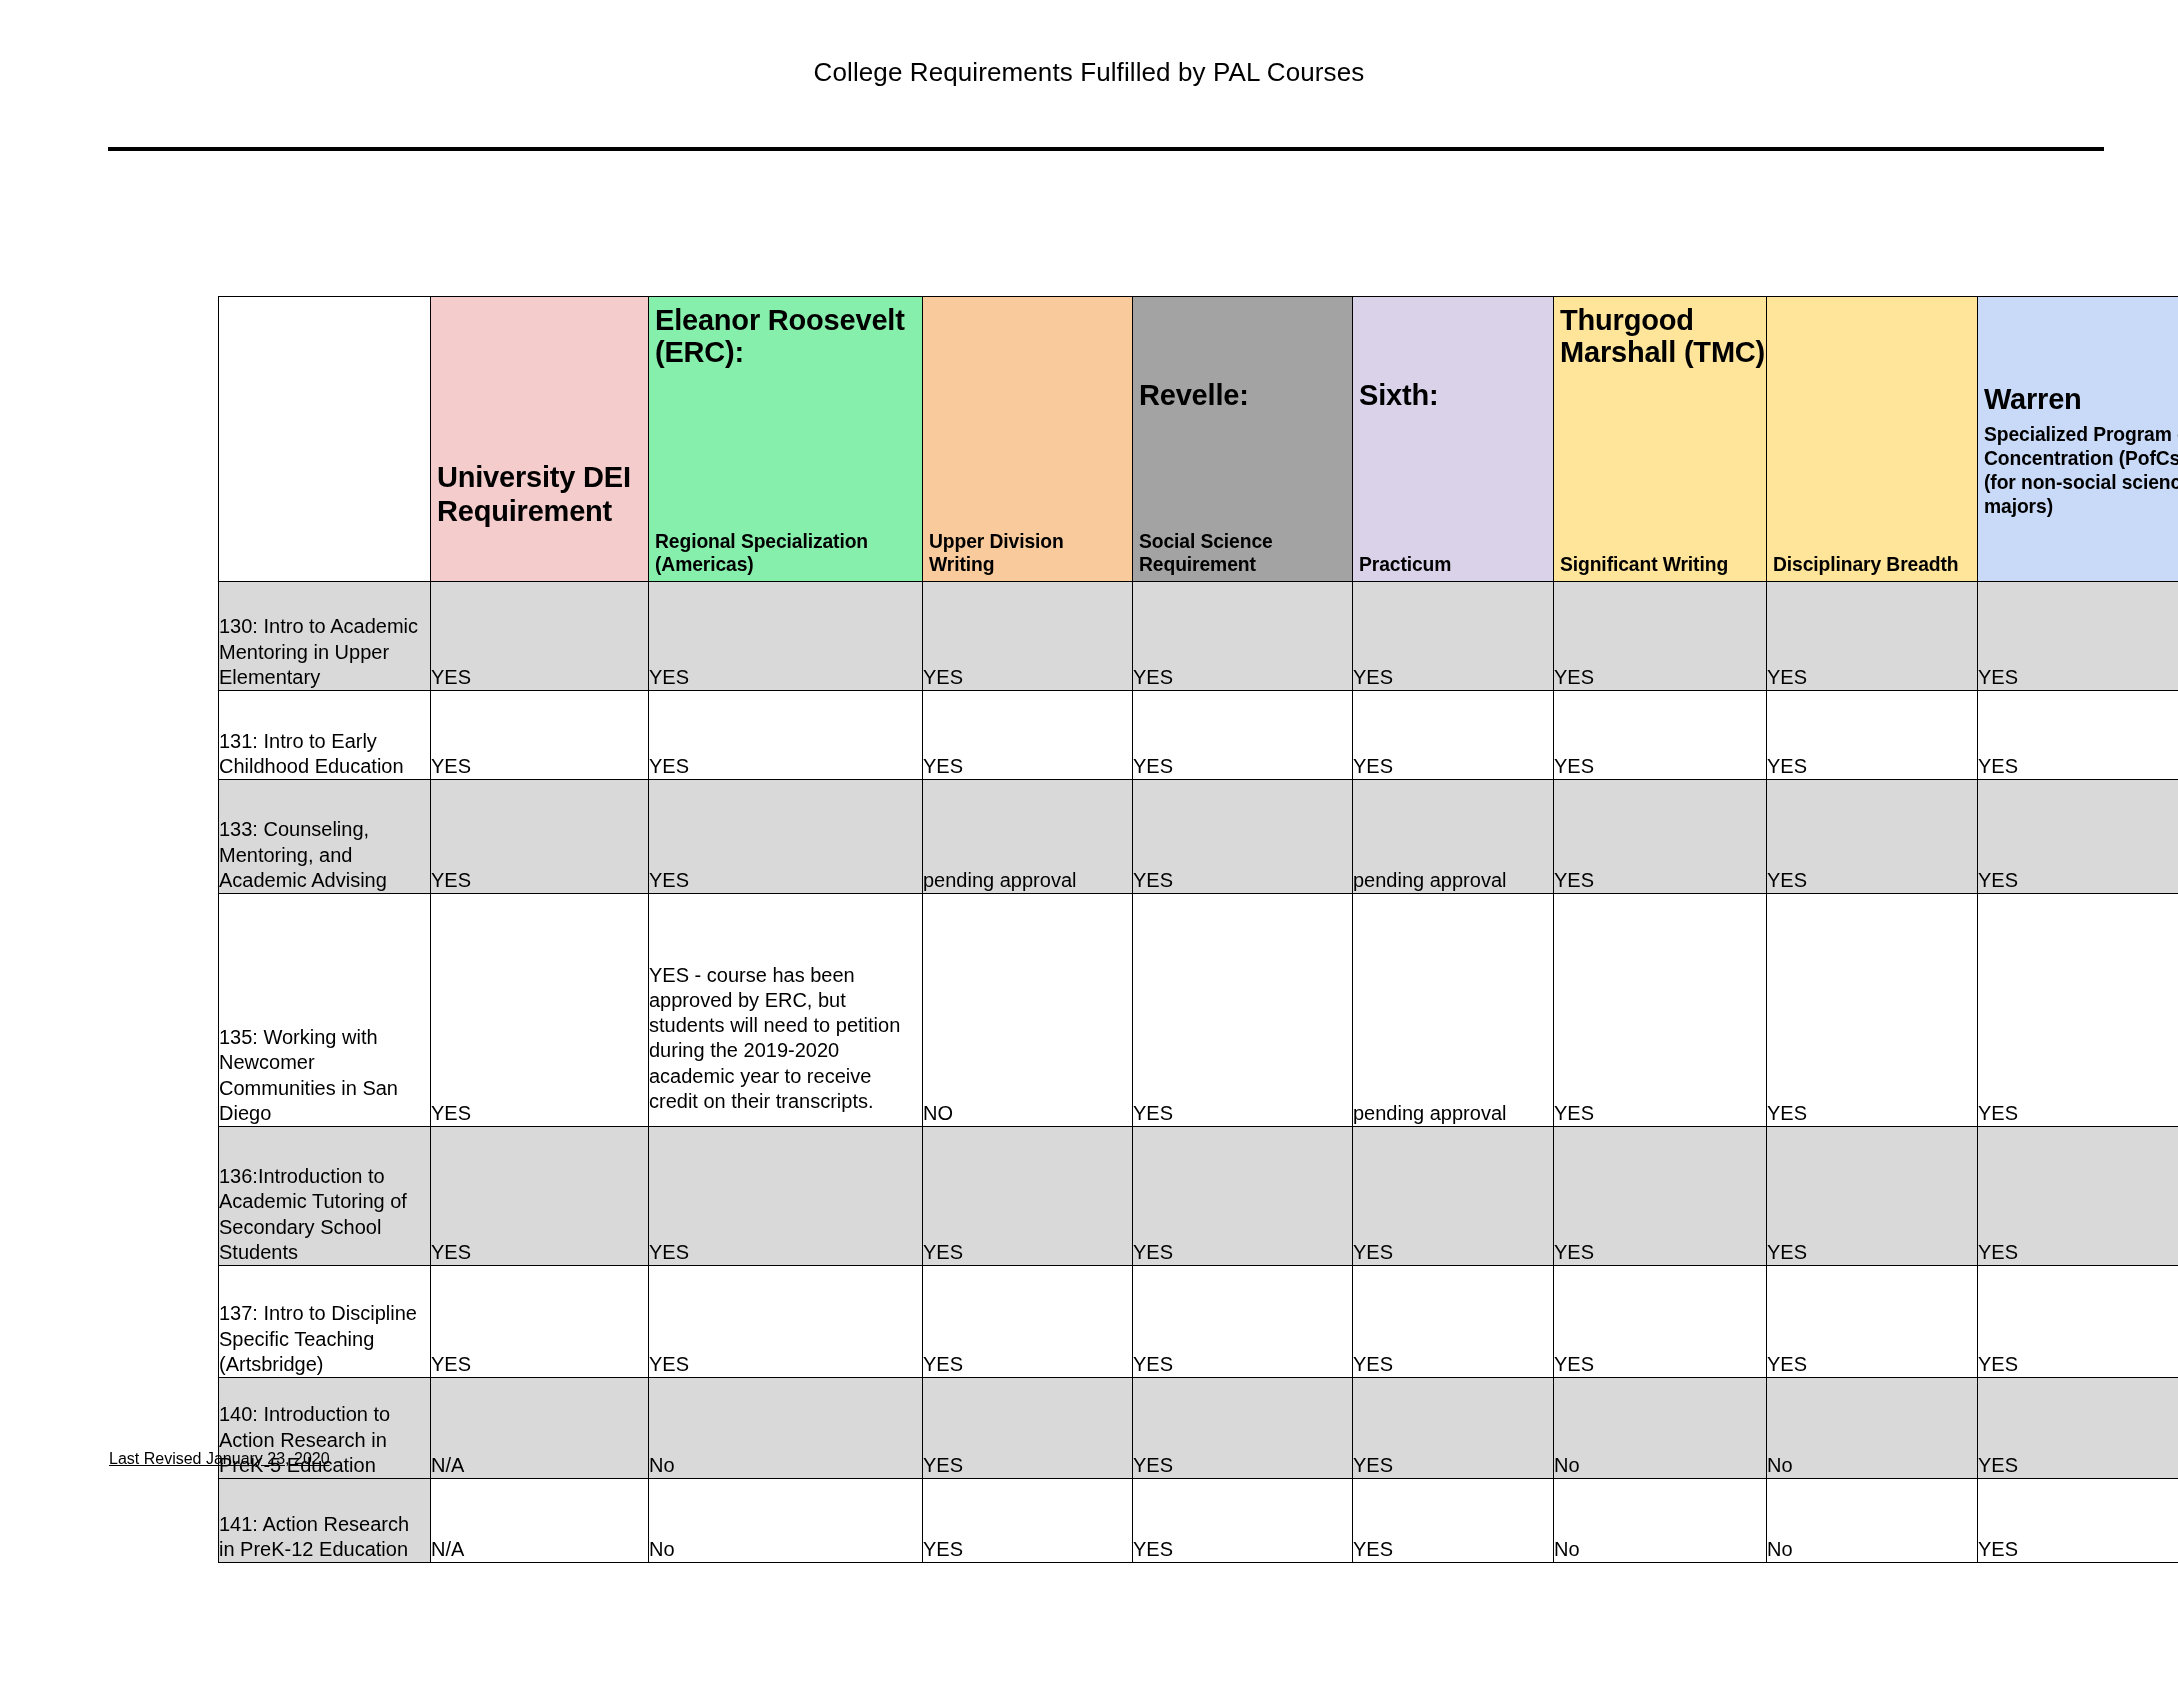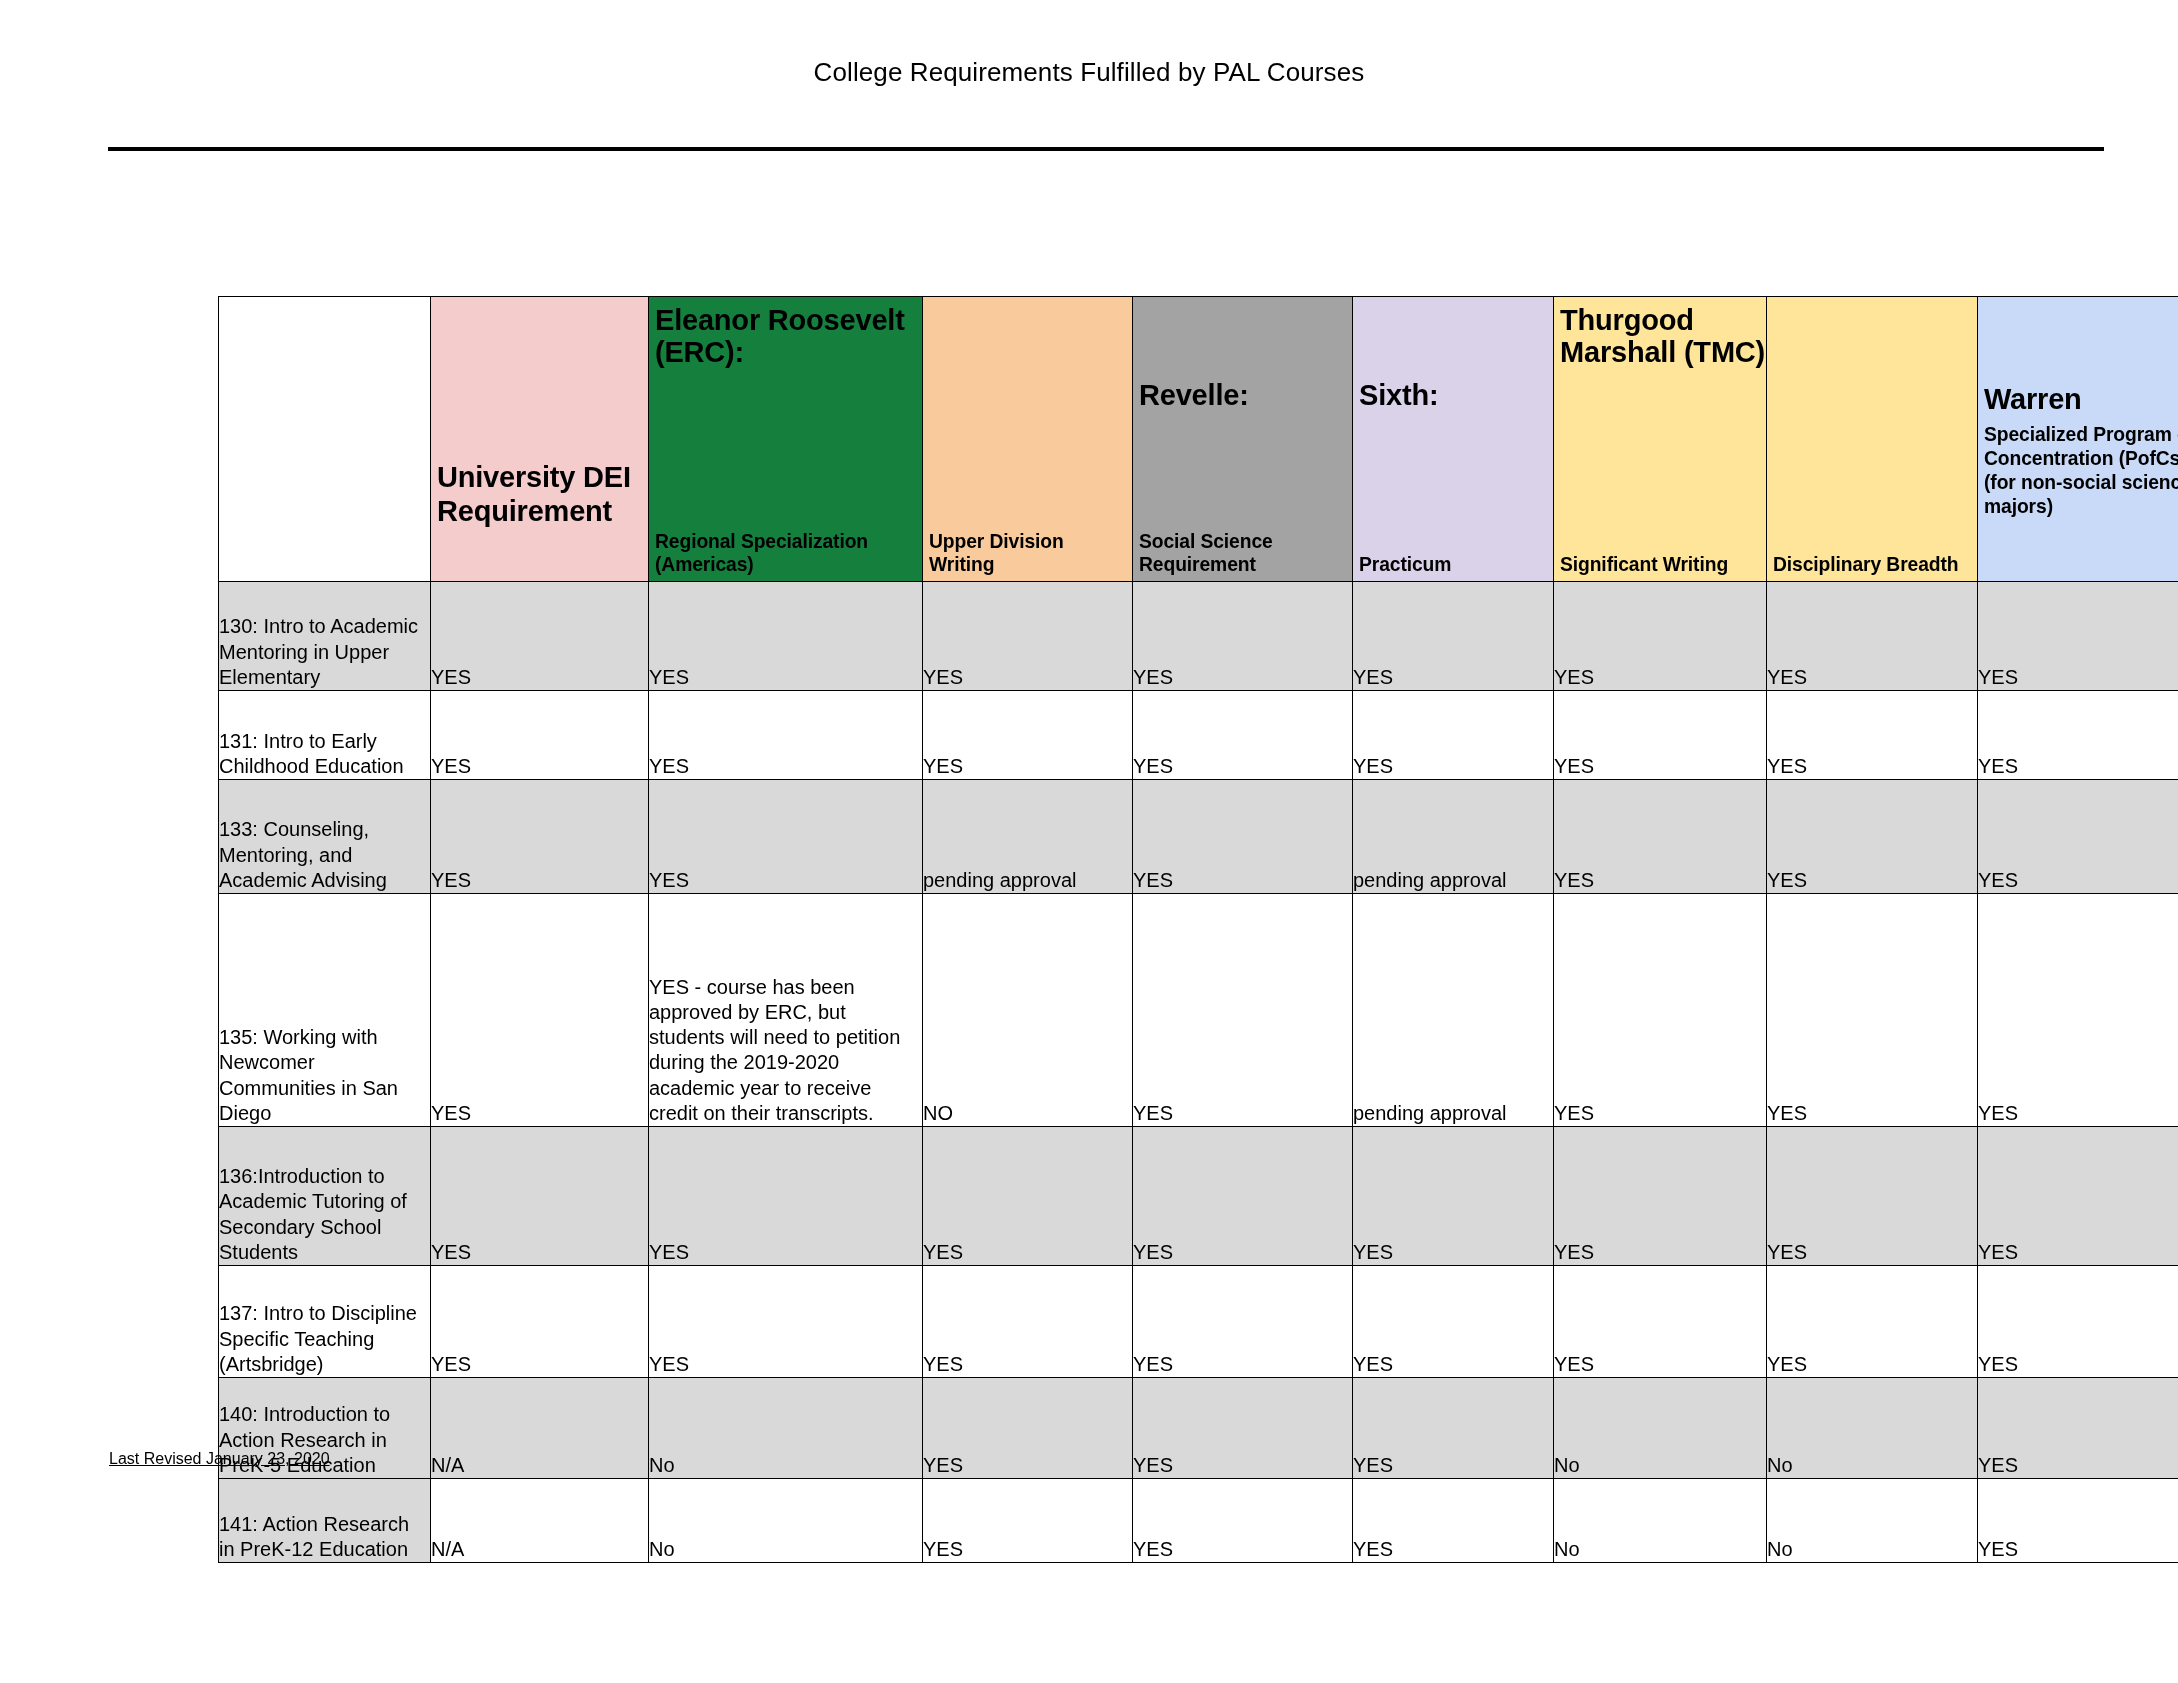--- a/index.html
+++ b/index.html
@@ -79,21 +79,21 @@
   col.c-war    { width: 234px; }
 
   
   tr.head-row td {
     height: 285px;
     vertical-align: bottom;
     padding: 0 0 6px 0;
   }
   td.h-blank  { background: #ffffff; }
   td.h-dei    { background: #f4cccc; }
-  td.h-erc1   { background: #15803d; }
+  td.h-erc1   { background: #86efac; }
   td.h-erc2   { background: #f9cb9c; }
   td.h-rev    { background: #a3a3a3; }
   td.h-six    { background: #d9d2e9; }
   td.h-tmc1   { background: #ffe599; }
   td.h-tmc2   { background: #ffe599; }
   td.h-war    { background: #c9daf8; }
 
   .hcell {
     position: relative;
     height: 279px;
@@ -157,21 +157,21 @@
     vertical-align: bottom;
   }
   td.val-cell {
     text-align: left;
     padding: 4px 4px 7px 5px;
     font-size: 20px;
   }
   td.val-cell .longtext {
     display: block;
     line-height: 1.26;
-    padding-bottom: 0;
+    padding-bottom: 12px;
   }
   tr.shaded td { background: #d9d9d9; }
   tr.plain td  { background: #ffffff; }
 
   tr.r130 td { height: 109px; }
   tr.r131 td { height: 89px; }
   tr.r133 td { height: 114px; }
   tr.r135 td { height: 233px; }
   tr.r136 td { height: 139px; }
   tr.r137 td { height: 112px; }

